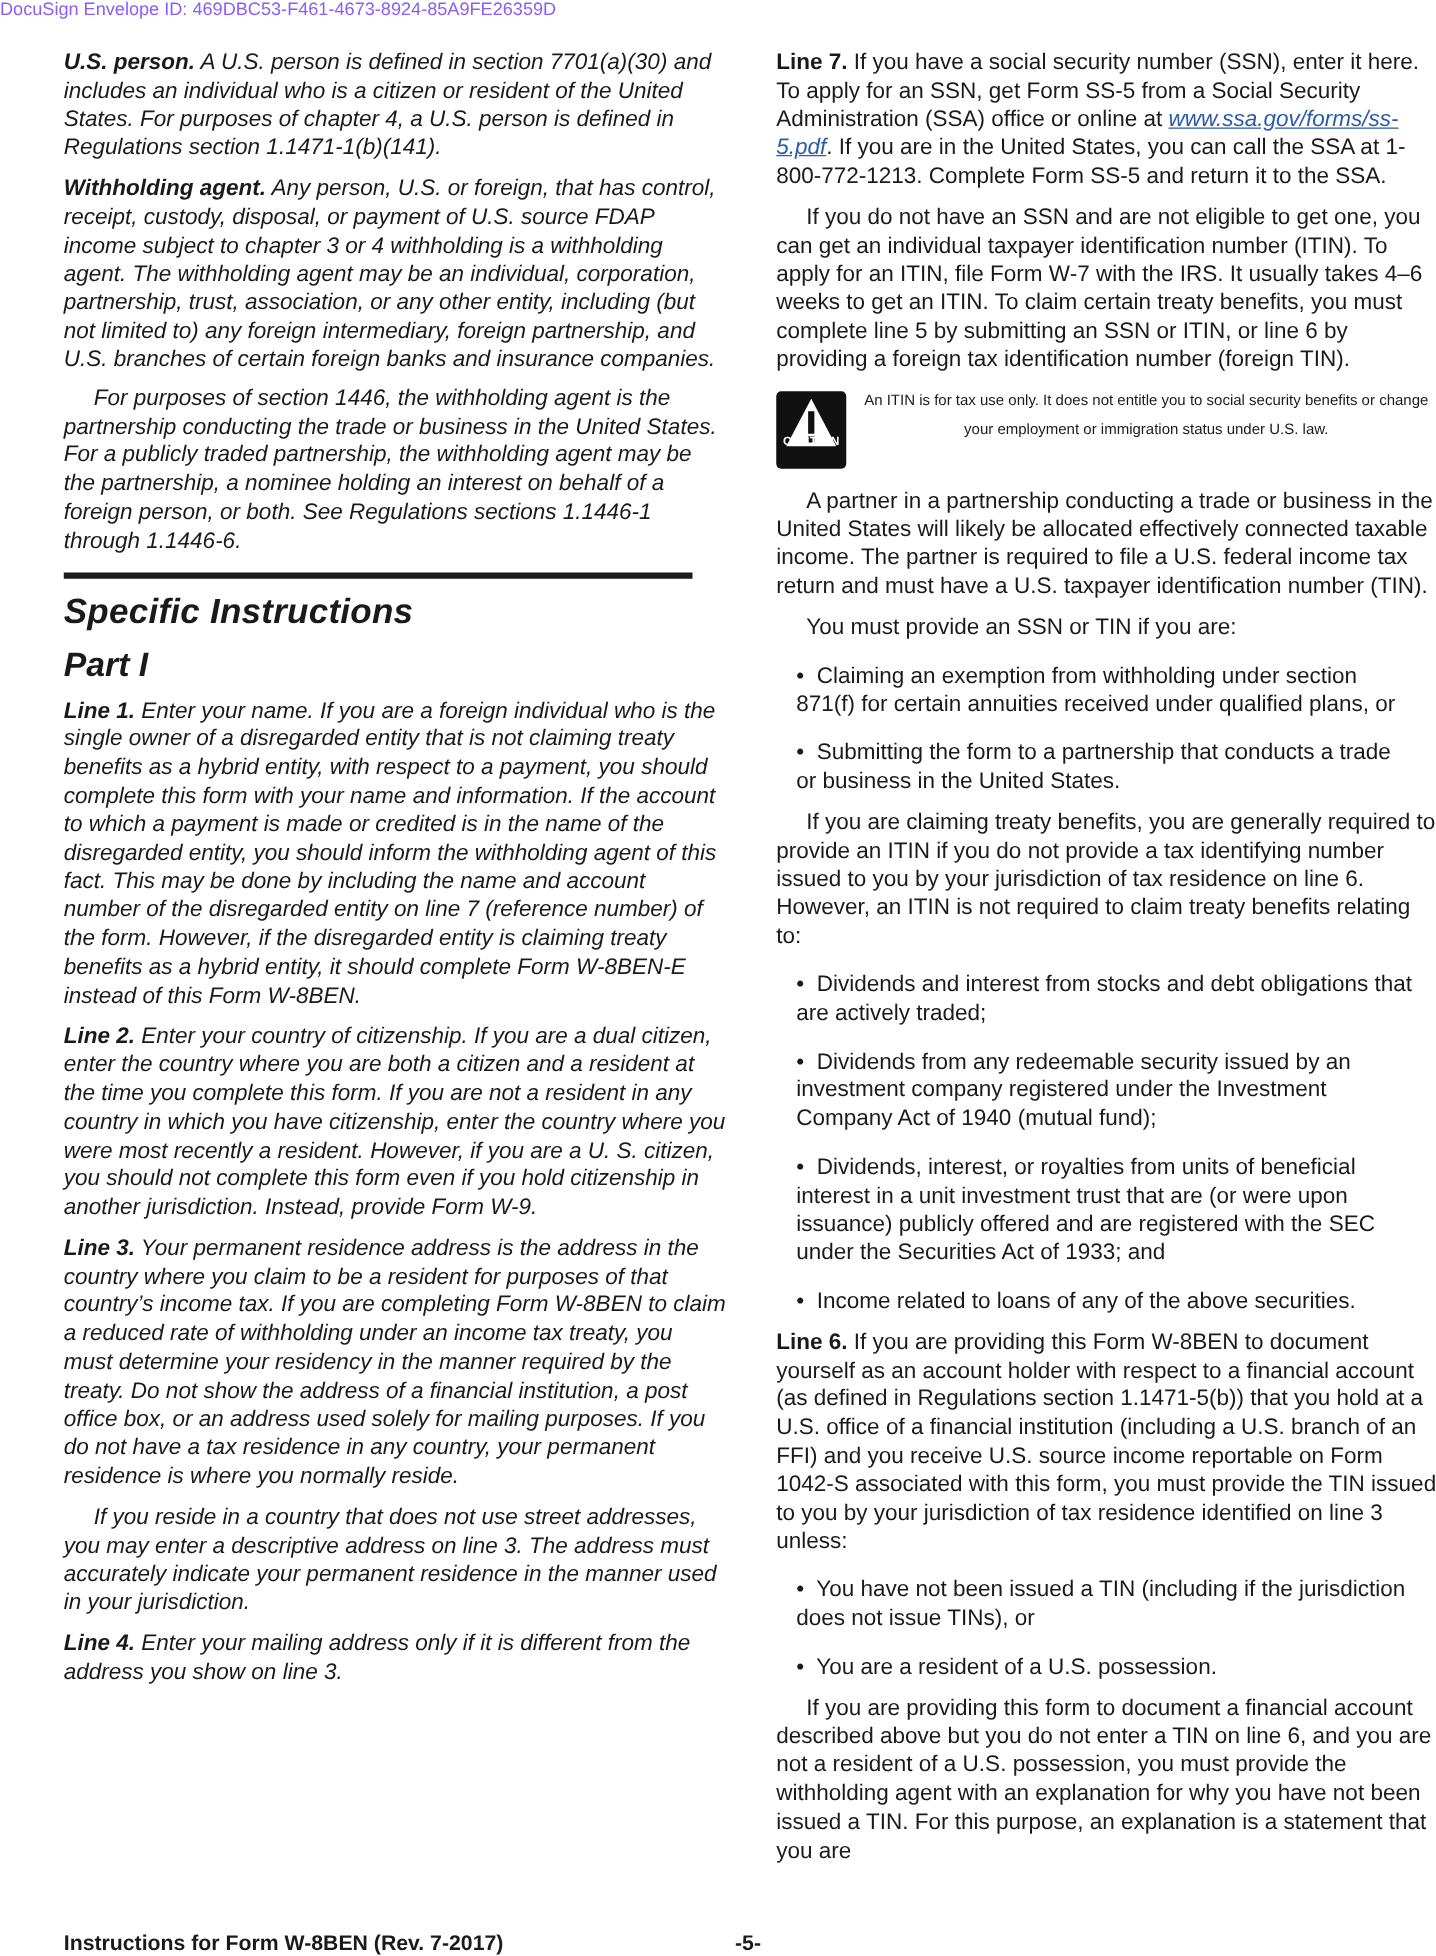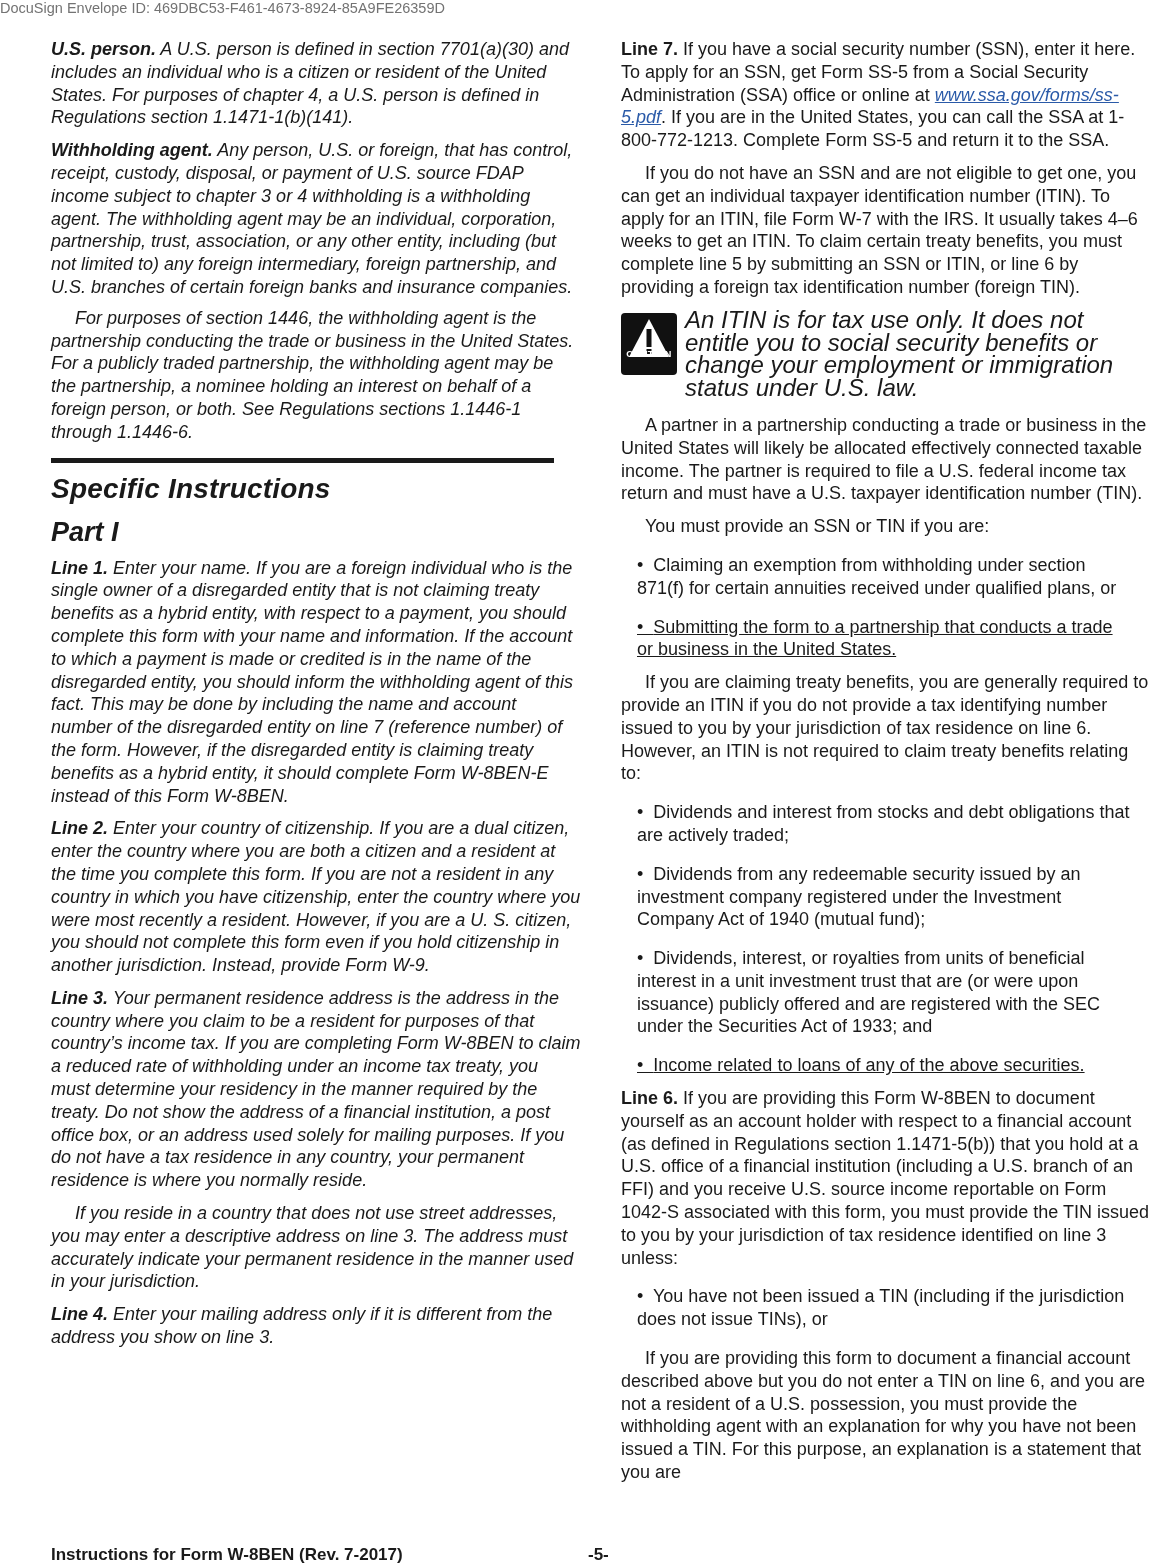--- a/index.html
+++ b/index.html
@@ -2,21 +2,21 @@
 <html><head>
 <meta charset="utf-8">
 <style>
   html, body { margin: 0; padding: 0; background: #ffffff; }
   body {
     width: 1149px; height: 1565px; position: relative; overflow: hidden;
     font-family: "Liberation Sans", sans-serif; color: #1a1a1a;
   }
   .envelope {
     position: absolute; left: 0; top: 0; font-size: 14.5px; line-height: 17px;
-    color: #737373; white-space: nowrap;
+    color: #8b5cf6; white-space: nowrap;
   }
   .col {
     position: absolute; top: 38px; font-size: 18px; line-height: 22.8px;
   }
   .col-left { left: 51px; width: 530px; font-style: italic; }
   .col-right { left: 621px; width: 528px; top: 38px; }
   p { margin: 0 0 10px 0; }
   .indent { text-indent: 24px; }
   b.lead { font-weight: bold; }
   .rule { height: 5px; background: #1a1a1a; margin: 14px 0 6px 0; width: 503px; }
@@ -32,23 +32,23 @@
   .caution-icon {
     width: 56px; height: 62px; background: #111; border-radius: 4px;
     margin: 4px 8px 0 0; flex-shrink: 0; position: relative;
   }
   .caution-icon svg { position: absolute; left: 6px; top: 4px; }
   .caution-label {
     position: absolute; bottom: 16px; left: 0; right: 0; text-align: center;
     color: #fff; font-size: 9.5px; font-weight: bold; letter-spacing: 0.3px;
     line-height: 11px;
   }
-  .caution-text { font-style: italic; font-size: 24px; line-height: 22.8px; }
+  .caution-text { font-size: 12px; line-height: 22.8px; text-align: center; }
   .bullet { margin: 16px; }
-  .bullet-last { margin-bottom: 10px; text-decoration: underline; }
+  .bullet-last { margin-bottom: 10px; }
   .footer {
     position: absolute; top: 1545px; left: 51px; width: 570px;
     font-size: 17px; font-weight: bold; line-height: 20px;
   }
   .footer-title { position: absolute; left: 0; top: 0; white-space: nowrap; }
   .footer-page { position: absolute; left: 537px; top: 0; white-space: nowrap; }
 </style>
 </head>
 <body>
 
@@ -100,20 +100,21 @@
   <p class="bullet bullet-last">•&nbsp; <span>Submitting the form to a partnership that conducts a trade or business in the United States.</span></p>
 
   <p class="indent" style="margin-bottom:4px">If you are claiming treaty benefits, you are generally required to provide an ITIN if you do not provide a tax identifying number issued to you by your jurisdiction of tax residence on line 6. However, an ITIN is not required to claim treaty benefits relating to:</p>
   <p class="bullet">•&nbsp; <span>Dividends and interest from stocks and debt obligations that are actively traded;</span></p>
   <p class="bullet">•&nbsp; <span>Dividends from any redeemable security issued by an investment company registered under the Investment Company Act of 1940 (mutual fund);</span></p>
   <p class="bullet">•&nbsp; <span>Dividends, interest, or royalties from units of beneficial interest in a unit investment trust that are (or were upon issuance) publicly offered and are registered with the SEC under the Securities Act of 1933; and</span></p>
   <p class="bullet bullet-last">•&nbsp; <span>Income related to loans of any of the above securities.</span></p>
 
   <p style="margin-bottom:0"><b class="lead">Line 6.</b><span> If you are providing this Form W-8BEN to document yourself as an account holder with respect to a financial account (as defined in Regulations section 1.1471-5(b)) that you hold at a U.S. office of a financial institution (including a U.S. branch of an FFI) and you receive U.S. source income reportable on Form 1042-S associated with this form, you must provide the TIN issued to you by your jurisdiction of tax residence identified on line 3 unless:</span></p>
   <p class="bullet">•&nbsp; <span>You have not been issued a TIN (including if the jurisdiction does not issue TINs), or</span></p>
+  <p class="bullet bullet-last">•&nbsp; <span>You are a resident of a U.S. possession.</span></p>
 
   <p class="indent">If you are providing this form to document a financial account described above but you do not enter a TIN on line 6, and you are not a resident of a U.S. possession, you must provide the withholding agent with an explanation for why you have not been issued a TIN. For this purpose, an explanation is a statement that you are</p>
 </div>
 
 <div class="footer">
   <span class="footer-title">Instructions for Form W-8BEN (Rev. 7-2017)</span>
   <span class="footer-page">-5-</span>
 </div>
 
 </body></html>

